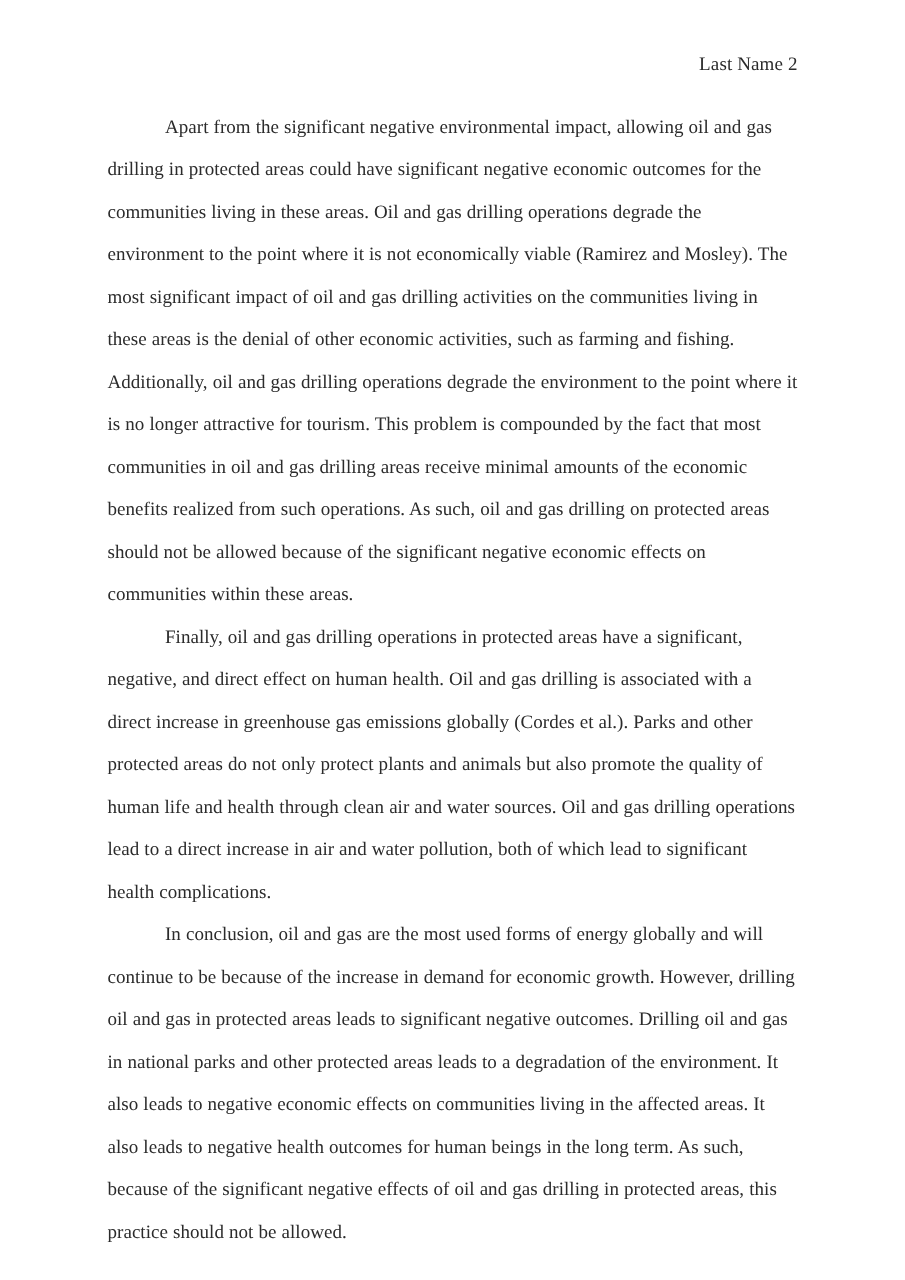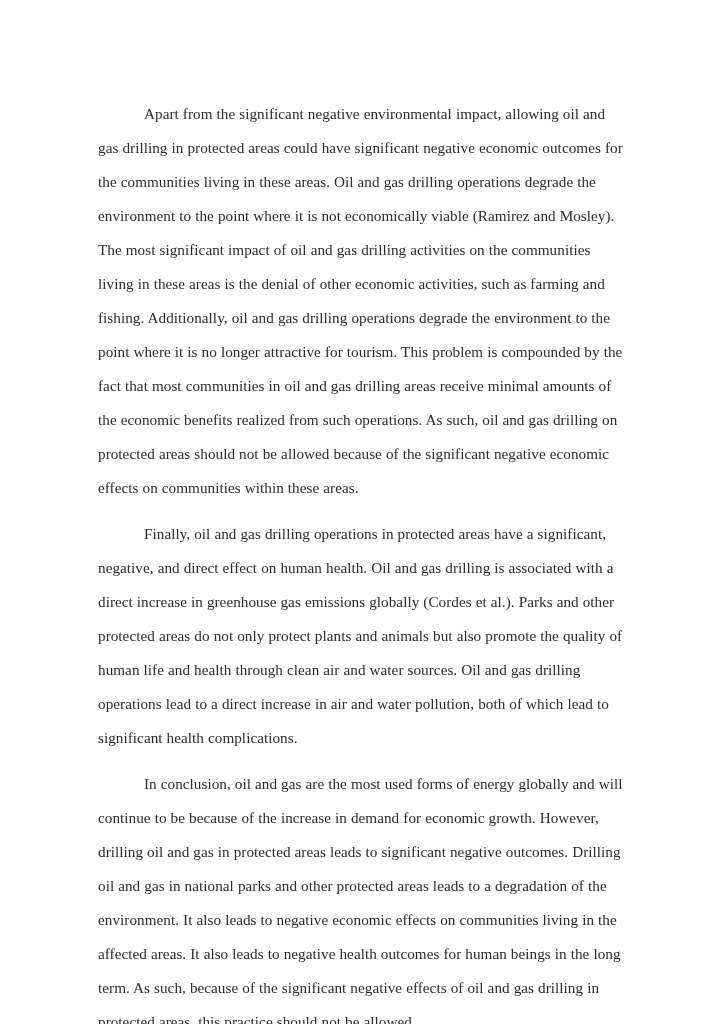--- a/index.html
+++ b/index.html
@@ -39,38 +39,39 @@
 
   
   .body-column {
     position: absolute;
     top: 85px;
     left: 86px;
     width: 552px;
   }
 
   .body-paragraph {
-    margin: 12px;
+    margin: 0;
     padding: 0;
     font-size: 15.2px;
     line-height: 34px;
     text-align: left;
     text-indent: 46px;
     color: #2b2b2b;
     letter-spacing: 0.04px;
     word-spacing: 0.2px;
     hyphens: none;
     -webkit-hyphens: none;
   }
 </style>
 </head>
 <body>
 
 <div class="page">
 
+  <div class="running-head">Last Name 2</div>
 
   <div class="body-column">
 
     <p class="body-paragraph">Apart from the significant negative environmental impact, allowing oil and gas drilling in protected areas could have significant negative economic outcomes for the communities living in these areas. Oil and gas drilling operations degrade the environment to the point where it is not economically viable (Ramirez and Mosley). The most significant impact of oil and gas drilling activities on the communities living in these areas is the denial of other economic activities, such as farming and fishing. Additionally, oil and gas drilling operations degrade the environment to the point where it is no longer attractive for tourism. This problem is compounded by the fact that most communities in oil and gas drilling areas receive minimal amounts of the economic benefits realized from such operations. As such, oil and gas drilling on protected areas should not be allowed because of the significant negative economic effects on communities within these areas.</p>
 
     <p class="body-paragraph">Finally, oil and gas drilling operations in protected areas have a significant, negative, and direct effect on human health. Oil and gas drilling is associated with a direct increase in greenhouse gas emissions globally (Cordes et al.). Parks and other protected areas do not only protect plants and animals but also promote the quality of human life and health through clean air and water sources. Oil and gas drilling operations lead to a direct increase in air and water pollution, both of which lead to significant health complications.</p>
 
     <p class="body-paragraph">In conclusion, oil and gas are the most used forms of energy globally and will continue to be because of the increase in demand for economic growth. However, drilling oil and gas in protected areas leads to significant negative outcomes. Drilling oil and gas in national parks and other protected areas leads to a degradation of the environment. It also leads to negative economic effects on communities living in the affected areas. It also leads to negative health outcomes for human beings in the long term. As such, because of the significant negative effects of oil and gas drilling in protected areas, this practice should not be allowed.</p>
 
   </div>

